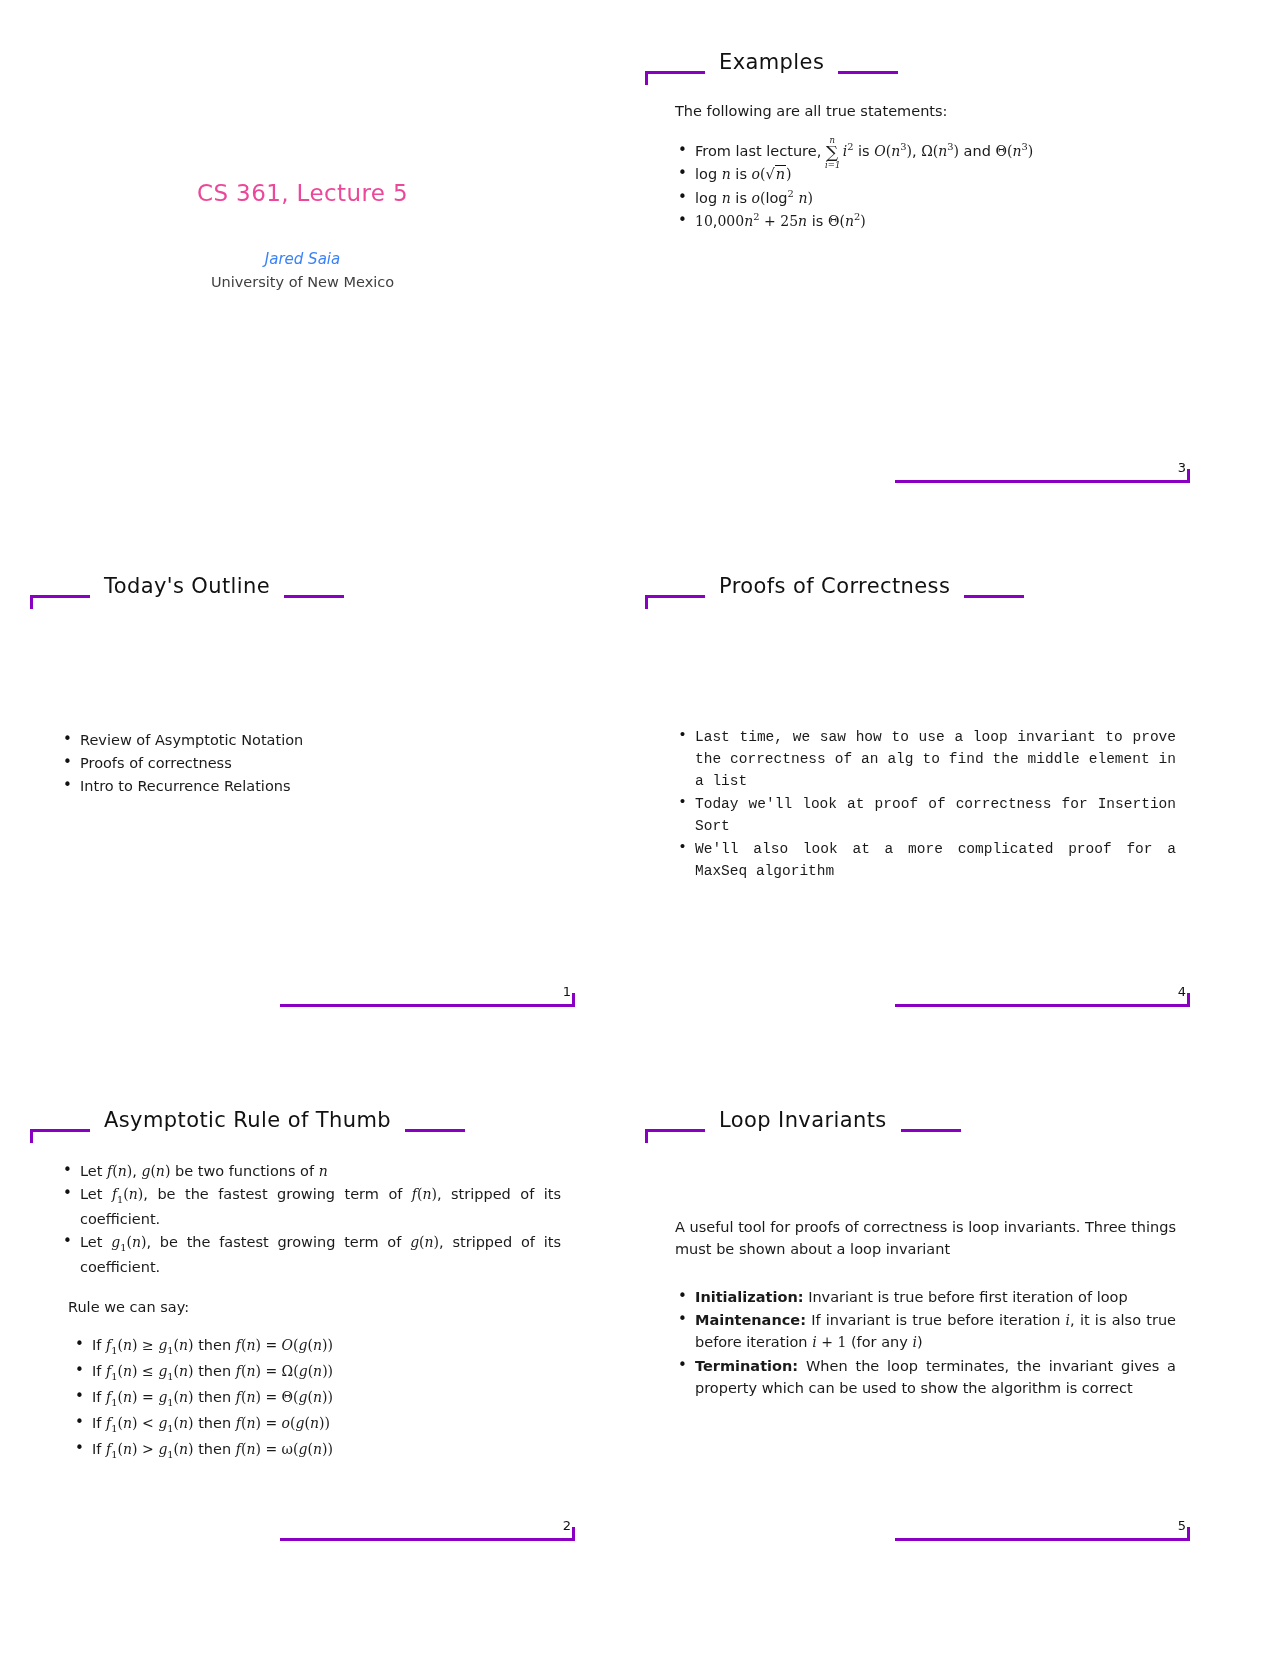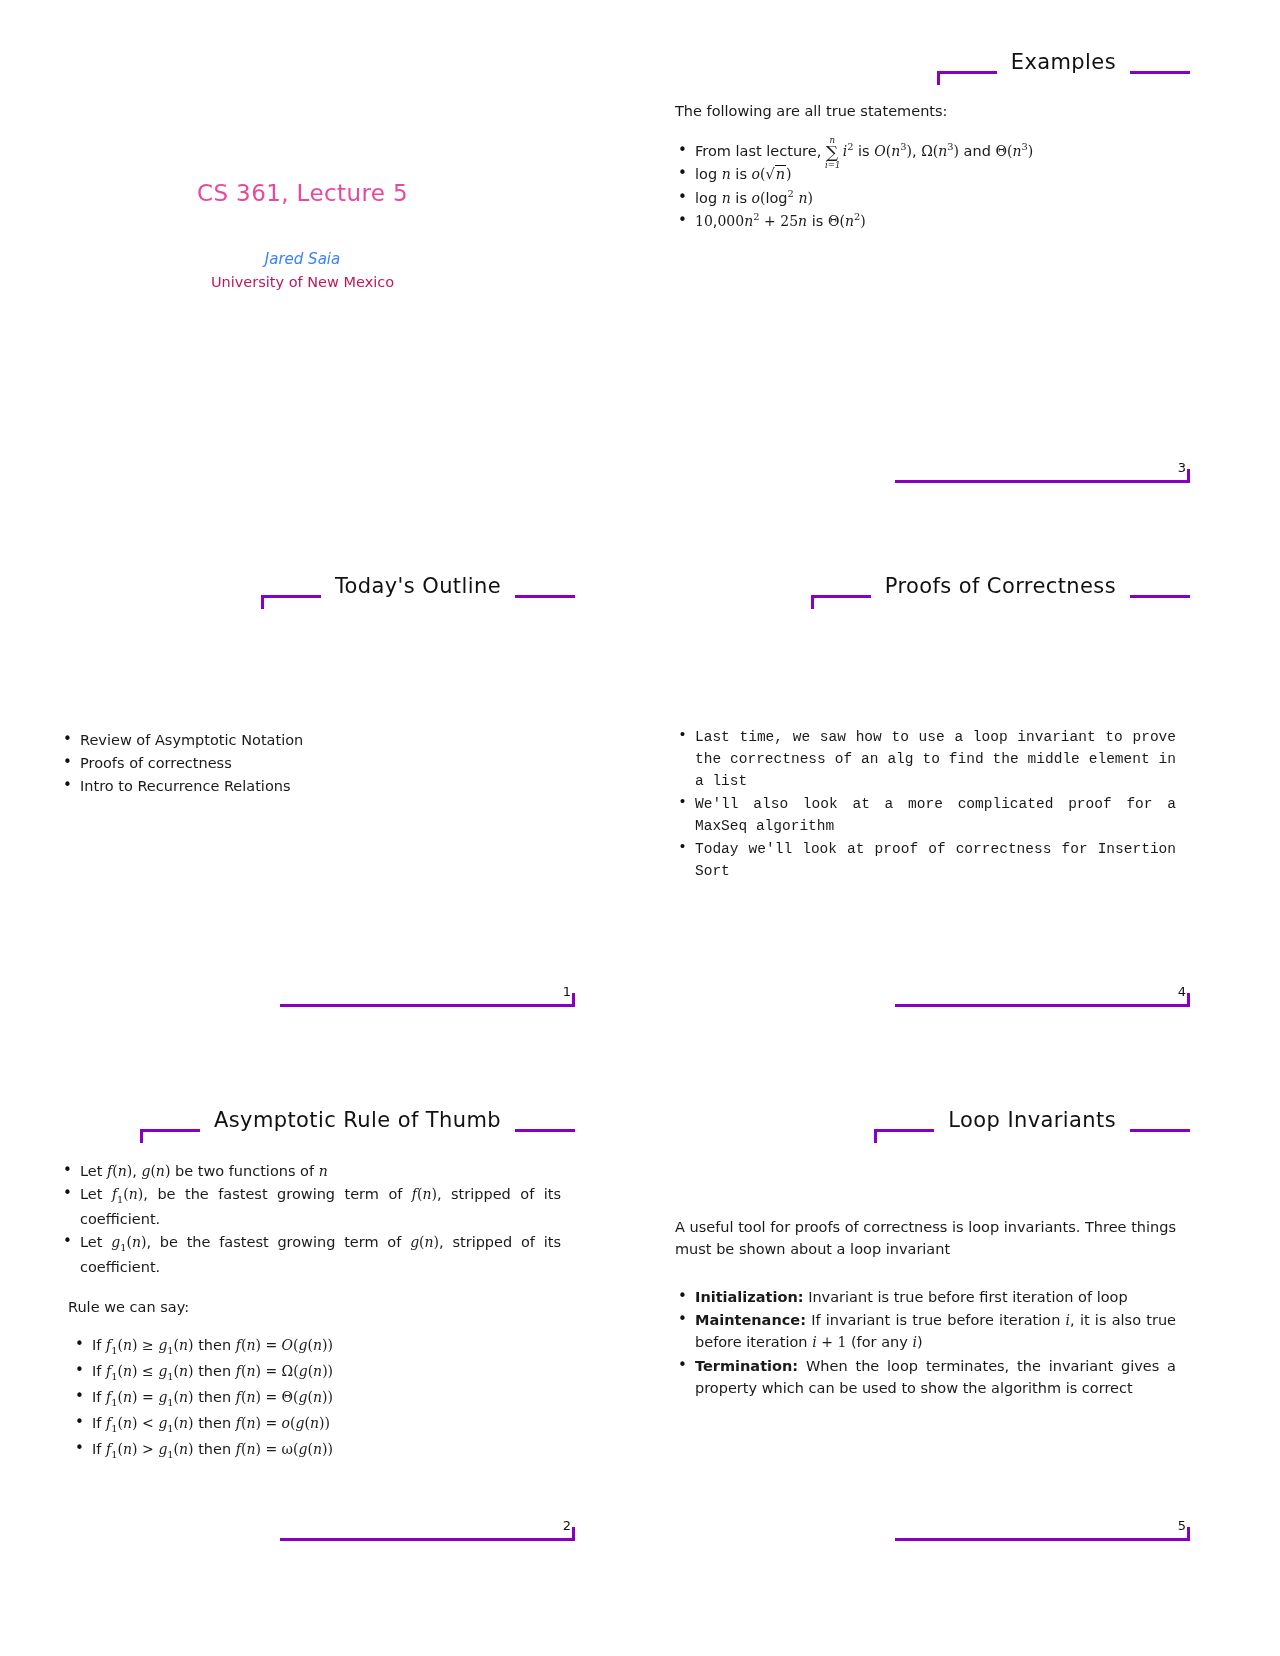--- a/index.html
+++ b/index.html
@@ -38,21 +38,21 @@
   .slide-head {
     position: absolute;
     top: 18px;
     left: 0;
     right: 0;
     height: 40px;
   }
   .head-inner {
     display: flex;
     align-items: center;
-    justify-content: flex-end;
+    justify-content: flex-start;
     gap: 0;
     height: 28px;
   }
   .rule {
     height: 3px;
     background: #8A00C2;
   }
   .rule-left {
     position: relative;
     width: 60px;
@@ -231,21 +231,21 @@
   }
   .author {
     font-size: 15px;
     margin: 0 0 6px 0;
     color: #3b82f6;
     font-style: italic;
   }
   .affil {
     font-size: 14.5px;
     margin: 0;
-    color: #be185d;
+    color: #404040;
   }
 </style>
 </head>
 <body>
 
 <div class="page">
 
   <div class="slide col-l row-1">
     <div class="title-slide-body">
       <h1 class="deck-title">CS 361, Lecture 5</h1>
@@ -327,22 +327,22 @@
       <div class="head-inner">
         <div class="rule rule-left"></div>
         <div class="slide-title">Proofs of Correctness</div>
         <div class="rule rule-right"></div>
       </div>
     </div>
 
     <div class="body" style="top:172px;font-family:Liberation Mono, monospace;">
       <ul class="bullets">
         <li>Last time, we saw how to use a loop invariant to prove the correctness of an alg to find the middle element in a list</li>
+        <li>Today we'll look at proof of correctness for Insertion Sort</li>
         <li>We'll also look at a more complicated proof for a MaxSeq algorithm</li>
-        <li>Today we'll look at proof of correctness for Insertion Sort</li>
       </ul>
     </div>
 
     <div class="slide-foot foot-w-3">
       <div class="foot-wrap">
         <div class="page-num">4</div>
         <div class="foot-row">
             <div class="foot-rule"></div>
           </div>
       </div>

